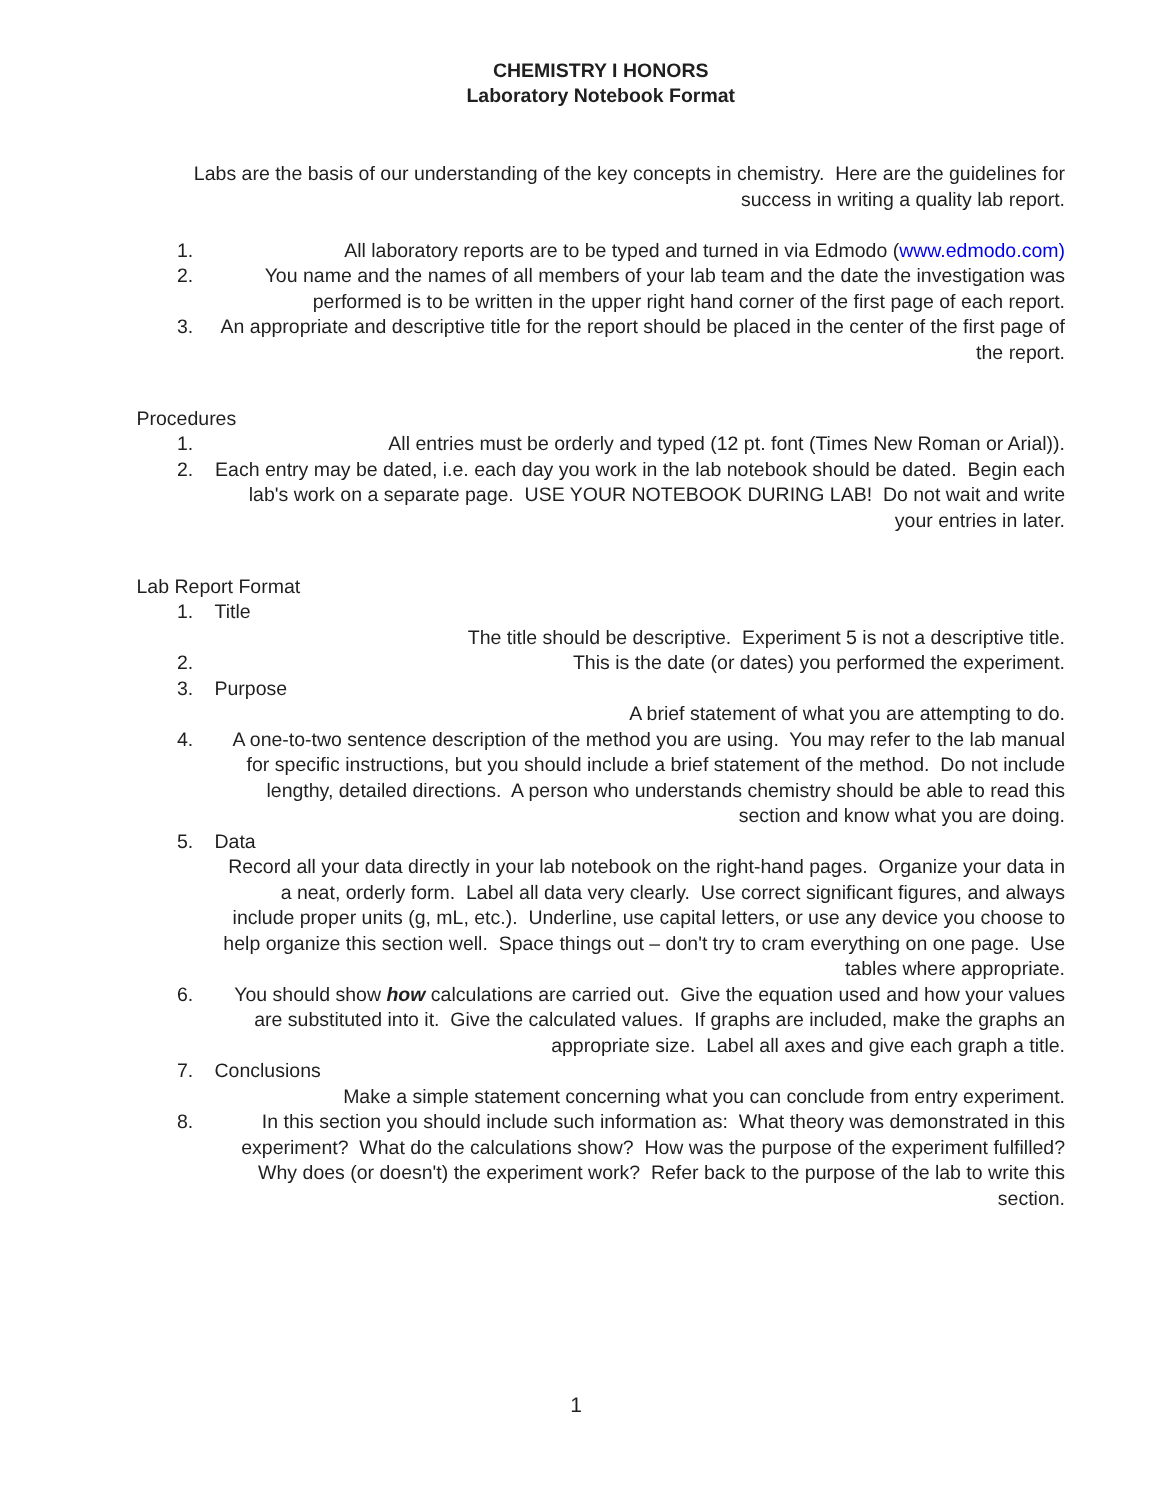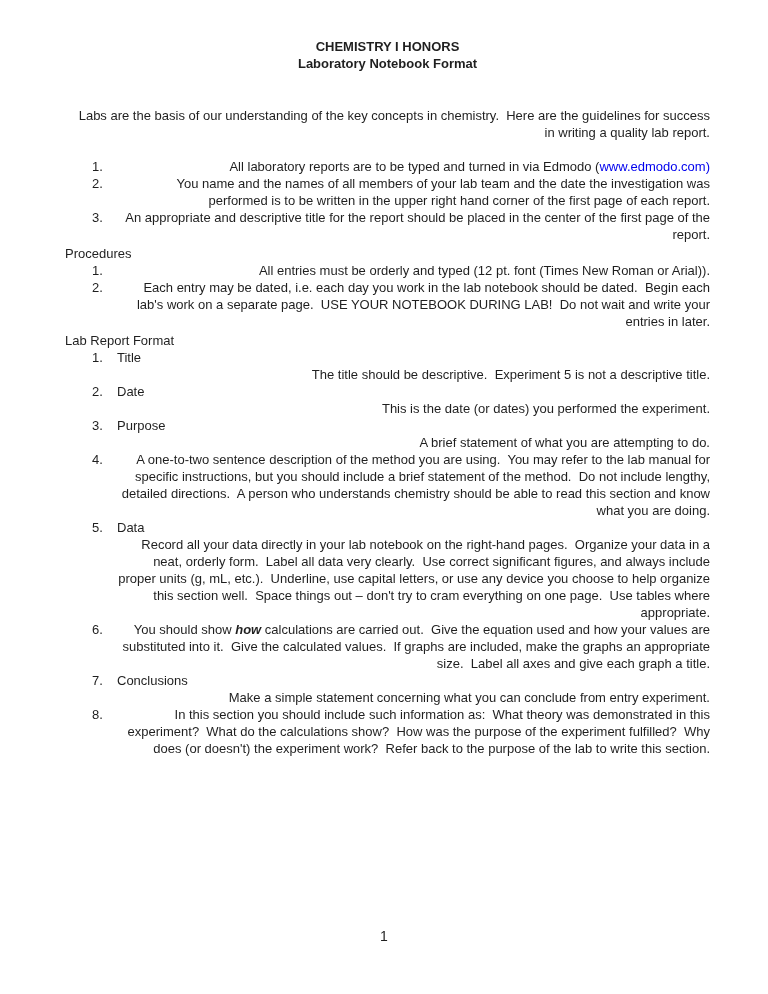--- a/index.html
+++ b/index.html
@@ -3,32 +3,32 @@
 <meta charset="utf-8">
 <style>
   html, body { margin: 0; padding: 0; background: #e8e8e8; }
   .page {
     position: relative;
     width: 768px;
     height: 994px;
     margin: 0 auto;
     background: #ffffff;
     box-sizing: border-box;
-    padding: 38px 58px 0 65px;
+    padding: 38px 58px 0 91px;
     font-family: "Liberation Sans", sans-serif;
     font-size: 13px;
     line-height: 17px;
     color: #1f1f1f;
     overflow: hidden;
   }
   .pre { white-space: pre-wrap; text-align: right; }
   .doc-header { text-align: center; font-weight: bold; }
   .doc-header div { white-space: pre-wrap; }
   .intro { margin-top: 35px; }
-  .section { margin-top: 2px; }
+  .section { margin-top: 27px; }
   .nlist { margin-top: 17px; }
   .nitem { display: flex; align-items: flex-start; padding-left: 27px; }
   .num { flex: 0 0 25px; }
   .content { flex: 1 1 auto; min-width: 0; }
   .item-name { }
   a.doclink { color: #0000EE; cursor: pointer; }
   .paren { color: #0000EE; }
   .emph { font-weight: bold; font-style: italic; }
   .page-number {
     position: absolute;
@@ -87,21 +87,20 @@
         <span class="num">1.</span>
         <div class="content">
           <div class="item-name">Title</div>
           <div class="pre">The title should be descriptive.  Experiment 5 is not a descriptive title.</div>
         </div>
       </div>
 
       <div class="nitem">
         <span class="num">2.</span>
         <div class="content">
-          <div class="item-name">Date</div>
           <div class="pre">This is the date (or dates) you performed the experiment.</div>
         </div>
       </div>
 
       <div class="nitem">
         <span class="num">3.</span>
         <div class="content">
           <div class="item-name">Purpose</div>
           <div class="pre">A brief statement of what you are attempting to do.</div>
         </div>

